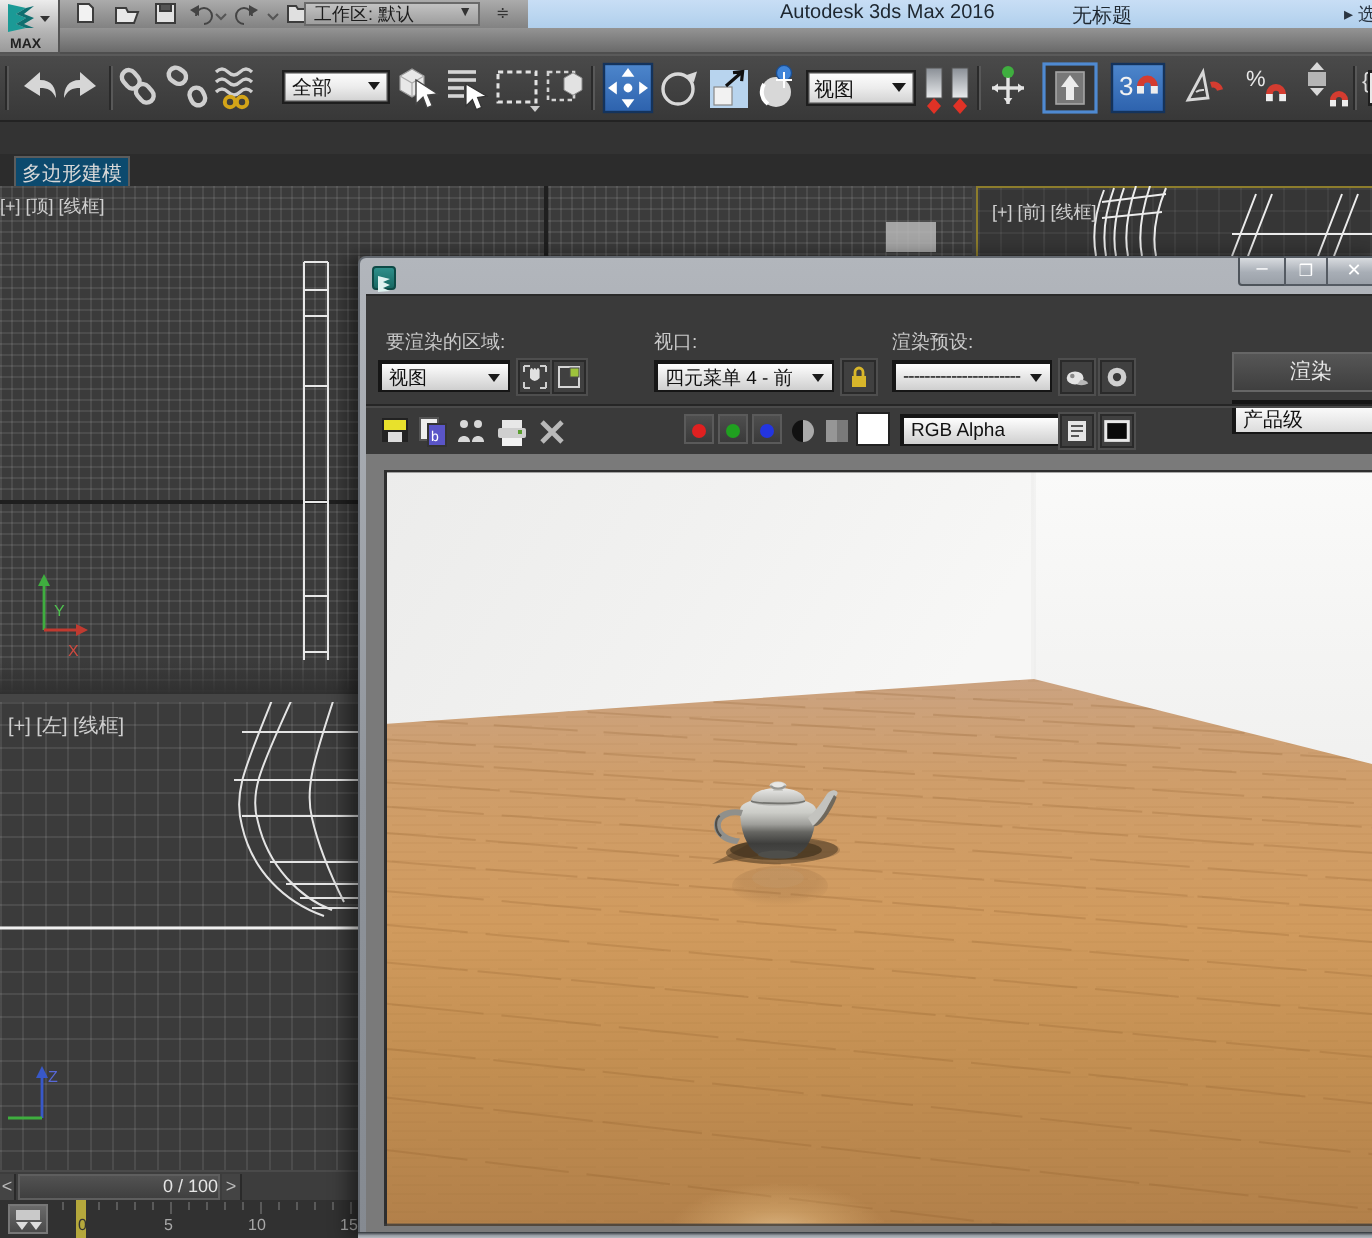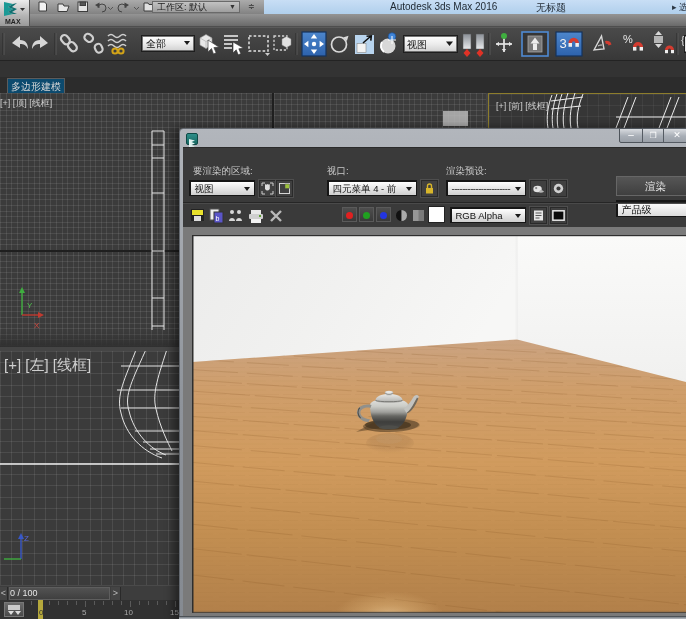--- a/index.html
+++ b/index.html
@@ -259,25 +259,25 @@
   <path d="M121 15 h65 M117 39 h69 M121 57 h65 M135 80 h51 M143 91 h43 M150 98 h36 M156 103 h30"></path>
   <line x1="0" y1="113" x2="486" y2="113" stroke="#f0f0f0" stroke-width="1.4"></line>
  </g>
  <g>
   <line x1="21" y1="208" x2="21" y2="186" stroke="#3858c8" stroke-width="1.4"></line>
   <path d="M21 182 l-3 6 h6 z" fill="#3858c8"></path>
   <line x1="21" y1="208" x2="4" y2="208" stroke="#3fae3f" stroke-width="1.4"></line>
   <text x="24" y="190" font-size="8" fill="#5868d8" font-family="Liberation Sans">Z</text>
  </g>
 </svg>
-<div class="lbl" style="left:4px;top:356px;font-size:15px;color:#cfcfcf">[+] [左] [线框]</div>
+<div class="lbl" style="left:4px;top:356px;font-size:10px;color:#cfcfcf">[+] [左] [线框]</div>
 
 <div id="tslider" class="abs" style="left:0;top:585px;width:486px;height:15px;background:#3d3d3d;border-top:1px solid #4a4a4a">
  <div class="abs" style="left:0;top:1px;width:8px;height:13px;background:#444;border-right:1px solid #2a2a2a;color:#bbb;font-size:9px;line-height:12px;text-align:center">&lt;</div>
- <div class="abs" style="left:9px;top:1px;width:101px;height:13px;background:linear-gradient(#525252,#3f3f3f);border:1px solid #5e5e5e;color:#e5e5e5;font-size:9px;line-height:11px;text-align:left">0 / 100</div>
+ <div class="abs" style="left:9px;top:1px;width:101px;height:13px;background:linear-gradient(#525252,#3f3f3f);border:1px solid #5e5e5e;color:#e5e5e5;font-size:9px;line-height:11px;text-align:right">0 / 100</div>
  <div class="abs" style="left:111px;top:1px;width:10px;height:13px;background:#444;border-right:1px solid #2a2a2a;color:#bbb;font-size:9px;line-height:12px;text-align:center">&gt;</div>
 </div>
 
 <div id="trackbar" class="abs" style="left:0;top:600px;width:486px;height:19px;background:#313131">
  <div class="abs" style="left:4px;top:2px;width:20px;height:15px;background:linear-gradient(#6a6a6a,#4a4a4a);border:1px solid #777">
   <div class="abs" style="left:3px;top:2px;width:12px;height:5px;background:#c9c9c9"></div>
   <div class="abs" style="left:3px;top:8px;width:0;height:0;border:3px solid transparent;border-top:4px solid #ddd"></div>
   <div class="abs" style="left:10px;top:8px;width:0;height:0;border:3px solid transparent;border-top:4px solid #ddd"></div>
  </div>
  <svg class="abs" style="left:0;top:0" width="486" height="19" viewBox="0 0 486 19">
@@ -396,21 +396,21 @@
         </div>
   <div class="abs" style="left:211px;top:60px"><svg width="15" height="15" viewBox="0 0 15 15">
             <path d="M7.5 2 a5.5 5.5 0 0 0 0 11 z" fill="#111"></path>
             <path d="M7.5 2 a5.5 5.5 0 0 1 0 11 z" fill="#aaa"></path>
           </svg></div>
   <div class="abs" style="left:228px;top:60px"><svg width="15" height="15" viewBox="0 0 15 15">
             <rect x="2" y="2" width="11" height="11" fill="#7a7a7a"></rect>
             <rect x="2" y="2" width="5.5" height="11" fill="#969696"></rect>
           </svg></div>
   <div class="abs" style="left:245px;top:58px;width:17px;height:17px;background:#fff;border:1px solid #222"></div>
-  <div class="combo" style="left:267px;top:59px;width:76px">
+  <div class="combo" style="left:267px;top:59px;width:96px">
           <span>RGB Alpha</span>
         </div>
   <div class="abs icbtn" style="left:347px;top:59px">
           <svg width="15" height="15" viewBox="0 0 15 15">
             <rect x="3" y="2.5" width="9" height="10" fill="#e5e5e5"></rect>
             <path d="M4.5 5 h6 M4.5 7.5 h6 M4.5 10 h4" stroke="#555" stroke-width="1"></path>
           </svg>
         </div>
   <div class="abs icbtn" style="left:367px;top:59px">
           <svg width="16" height="15" viewBox="0 0 16 15">

